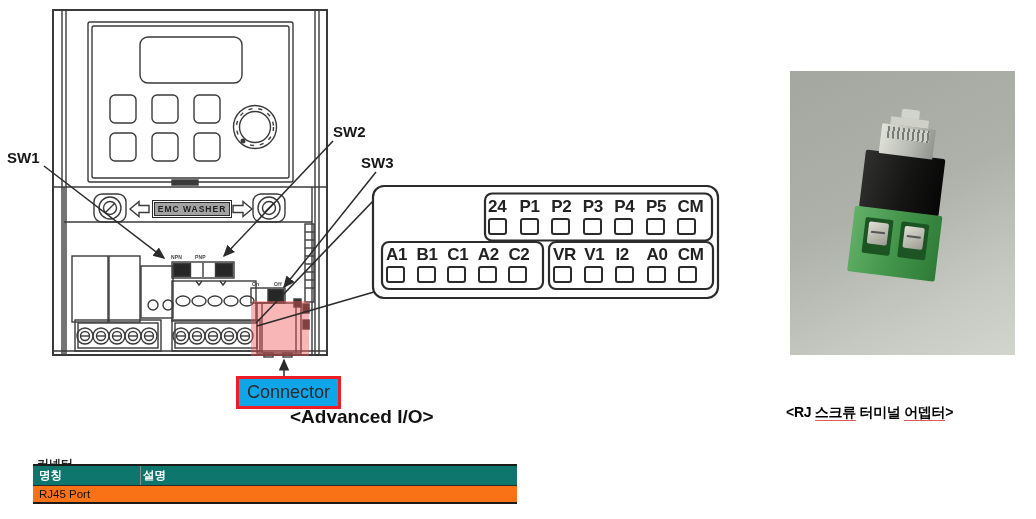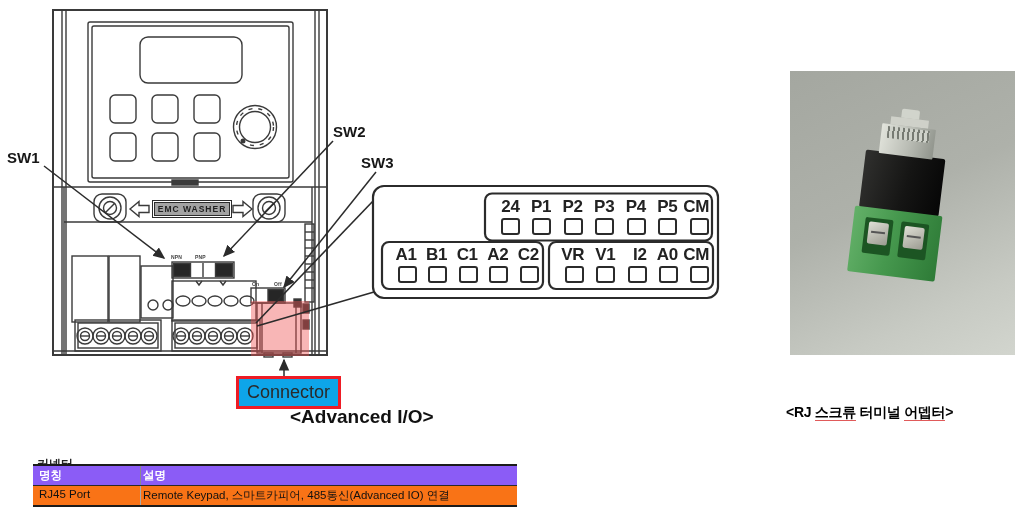--- a/index.html
+++ b/index.html
@@ -8,32 +8,32 @@
   svg{position:absolute;left:0;top:0;pointer-events:none;}
   .lbl{position:absolute;line-height:1.05;white-space:nowrap;}
   .swlbl{font-size:15px;font-weight:600;color:#161616;}
   .tiny{font-size:5px;font-weight:700;color:#444;letter-spacing:.2px;}
   .emc{position:absolute;left:154px;top:202px;width:74px;height:12px;
        border:1.4px solid #2c2c2c;outline:1.4px solid #2c2c2c;outline-offset:1.5px;
        background:#a3a3a3;display:flex;align-items:center;justify-content:center;
        font-size:8.5px;font-weight:700;letter-spacing:1px;color:#222;}
   
   .tgroup{position:absolute;display:flex;justify-content:space-between;}
-  .tcell{display:flex;flex-direction:column;align-items:flex-end;flex:1;}
+  .tcell{display:flex;flex-direction:column;align-items:flex-start;flex:1;}
   .tlabel{font-size:17px;font-weight:700;color:#222;letter-spacing:-0.3px;}
   .tsquare{width:15px;height:13px;border:2.1px solid #2b2b2b;border-radius:3px;margin-top:1px;background:#fff;}
   
   .connector-box{position:absolute;left:236px;top:376px;width:99px;height:27px;
        border:3.5px solid #ee1c25;background:#0ea5e9;display:flex;align-items:center;justify-content:center;
        font-size:18px;font-weight:500;color:#2a2a2a;}
   .advio{position:absolute;left:290px;top:406px;font-size:19px;font-weight:700;color:#111;}
   
   .tbl-heading{position:absolute;left:37px;top:456px;font-size:12px;font-weight:700;color:#222;}
   .tbl{position:absolute;left:33px;top:464px;width:484px;border-top:2.2px solid #1b1b1b;border-bottom:2.2px solid #1b1b1b;font-size:11.5px;}
-  .tbl-header{display:flex;background:#8b5cf6;color:#fff;font-weight:700;border-bottom:1.6px solid #2a2a2a;}
+  .tbl-header{display:flex;background:#0f766e;color:#fff;font-weight:700;border-bottom:1.6px solid #2a2a2a;}
   .tbl-header .c1,.tbl-row .c1{width:107px;flex:none;padding:2px 0 2px 6px;box-sizing:border-box;}
   .tbl-header .c2,.tbl-row .c2{flex:1;padding:2px 0 2px 2px;border-left:1px solid #8b8b8b;box-sizing:border-box;}
   .tbl-row{display:flex;background:#f97316;color:#111;}
   .tbl-row .c2{border-left:1px solid #aaa;}
   
   .photo{position:absolute;left:790px;top:71px;width:225px;height:284px;
          background:linear-gradient(155deg,#a4a7a0 0%,#aeb1aa 45%,#c7cac3 80%,#d2d5ce 100%);overflow:hidden;}
   .adapter{position:absolute;left:56px;top:38px;width:110px;display:flex;flex-direction:column;align-items:center;
            transform:rotate(7deg);}
   .rj-tab1{width:18px;height:9px;background:#d8dad2;opacity:.85;border-radius:2px 2px 0 0;}
@@ -324,18 +324,17 @@
   <div class="tbl-heading">커넥터</div>
   <div class="tbl">
     <div class="tbl-header">
       <div class="c1">명칭</div>
       <div class="c2">설명</div>
     </div>
     <div>
 
         <div class="tbl-row">
           <div class="c1">RJ45 Port</div>
-          <div class="c2">Remote Keypad, 스마트카피어, 485통신(Advanced IO) 연결</div>
         </div>
       </div>
   </div>
 
 </div>
 
 </body></html>

